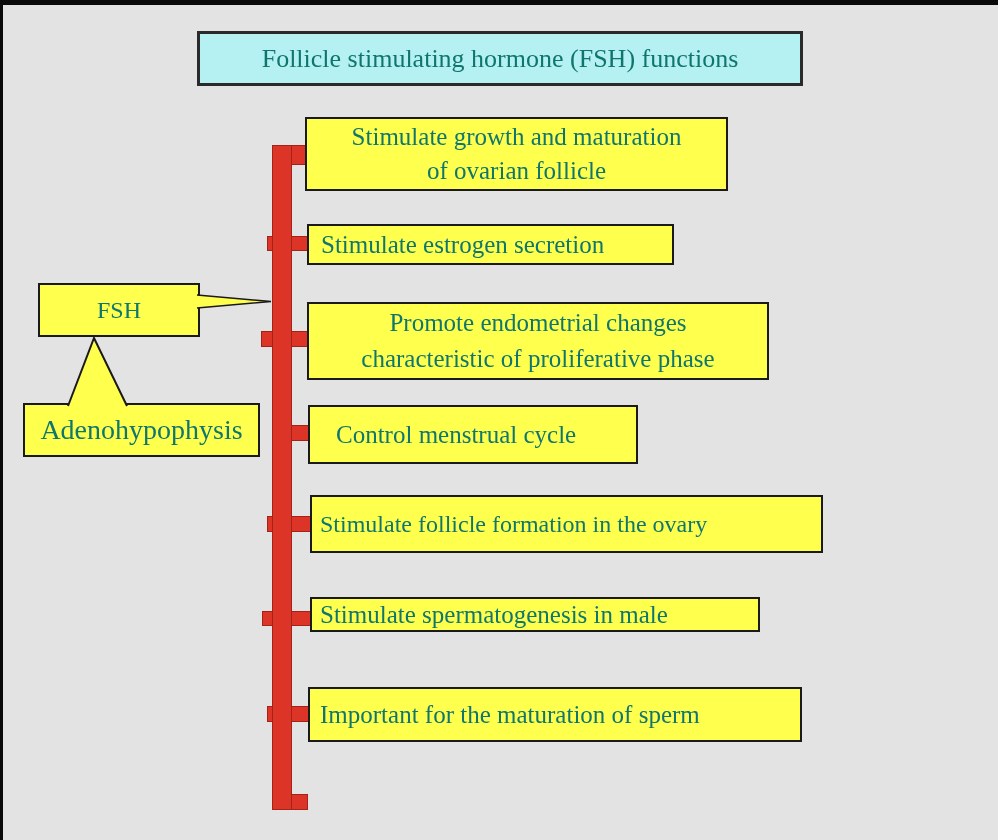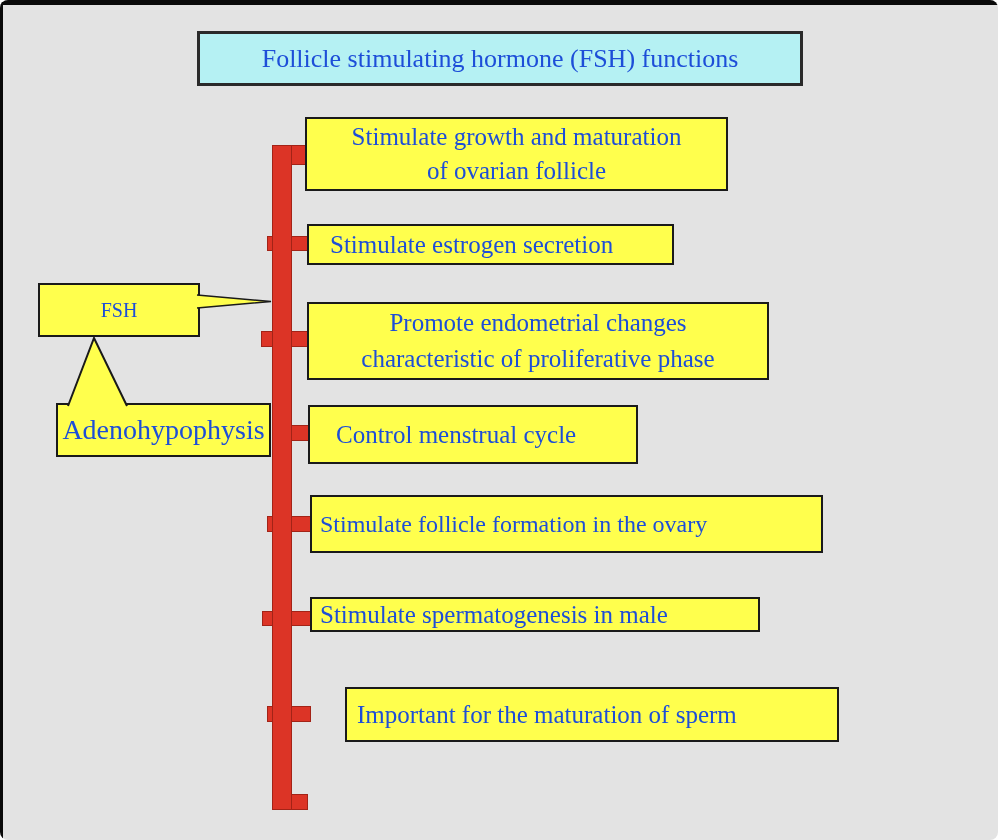--- a/index.html
+++ b/index.html
@@ -2,22 +2,21 @@
 <html style="--bg: #e3e3e3; --yellow: #ffff4d; --cyan: #b5f1f3; --red: #dc3426; --bdark: #1a1a1a;"><head>
 <meta charset="utf-8">
 <style>
   html,body{margin:0;padding:0;background:#ffffff;}
   .canvas{
     position:relative;
     width:998px;height:840px;
     background:var(--bg,#e3e3e3);
     overflow:hidden;
     font-family:"Liberation Serif","DejaVu Serif",serif;
-    color:#1d4ed8;
-    border-radius:8px;
+    color:#0f766e;
   }
   .frame-top{position:absolute;left:0;top:0;width:998px;height:5px;background:#0a0a0a;}
   .frame-left{position:absolute;left:0;top:0;width:3px;height:840px;background:#0a0a0a;}
 
   .title-box{
     position:absolute;left:197px;top:31px;width:606px;height:55px;
     background:var(--cyan,#b5f1f3);
     border:3px solid #2a2a2a;
     box-sizing:border-box;
     display:flex;align-items:center;justify-content:center;
@@ -35,28 +34,27 @@
     display:flex;align-items:center;
     font-size:25px;line-height:34px;
     white-space:pre-line;
   }
   .ybox.centered{justify-content:center;text-align:center;}
 
   .fsh-box{
     position:absolute;left:38px;top:283px;width:162px;height:54px;
     background:var(--yellow,#ffff4d);border:2px solid var(--bdark,#1a1a1a);
     box-sizing:border-box;display:flex;align-items:center;justify-content:center;
-    font-size:20px;
+    font-size:24px;
   }
   .adeno-box{
-    position:absolute;left:23px;top:403px;width:215px;height:54px;
+    position:absolute;left:23px;top:403px;width:237px;height:54px;
     background:var(--yellow,#ffff4d);border:2px solid var(--bdark,#1a1a1a);
     box-sizing:border-box;display:flex;align-items:center;justify-content:center;
     font-size:28px;
-    margin-left:33px;
   }
   .overlay{position:absolute;left:0;top:0;width:998px;height:840px;pointer-events:none;}
 </style>
 </head>
 <body>
 
 <div class="canvas">
 
   <div class="frame-top"></div>
   <div class="frame-left"></div>
@@ -68,27 +66,27 @@
   <div class="branch" style="left:261px;top:331px;width:50px;height:16px;"></div>
   <div class="branch" style="left:281px;top:425px;width:30px;height:16px;"></div>
   <div class="branch" style="left:267px;top:516px;width:46px;height:16px;"></div>
   <div class="branch" style="left:262px;top:611px;width:50px;height:15px;"></div>
   <div class="branch" style="left:267px;top:706px;width:44px;height:16px;"></div>
   <div class="branch" style="left:272px;top:794px;width:36px;height:16px;"></div>
   <div class="trunk" style="left:272px;top:145px;width:20px;height:665px;"></div>
 
   <div class="ybox centered" style="left:305px;top:117px;width:423px;height:74px;">Stimulate growth and maturation
 of ovarian follicle</div>
-  <div class="ybox" style="left:307px;top:224px;width:367px;height:41px;padding-left:21px;">Stimulate estrogen secretion</div>
+  <div class="ybox" style="left:307px;top:224px;width:367px;height:41px;padding-left:12px;">Stimulate estrogen secretion</div>
   <div class="ybox centered" style="left:307px;top:302px;width:462px;height:78px;font-size:25px;line-height:36px;">Promote endometrial changes
 characteristic of proliferative phase</div>
   <div class="ybox" style="left:308px;top:405px;width:330px;height:59px;padding-left:26px;">Control menstrual cycle</div>
   <div class="ybox" style="left:310px;top:495px;width:513px;height:58px;padding-left:8px;font-size:24px;">Stimulate follicle formation in the ovary</div>
   <div class="ybox" style="left:310px;top:597px;width:450px;height:35px;padding-left:8px;">Stimulate spermatogenesis in male</div>
-  <div class="ybox" style="left:308px;top:687px;width:494px;height:55px;padding-left:10px;margin-left:37px;">Important for the maturation of sperm</div>
+  <div class="ybox" style="left:308px;top:687px;width:494px;height:55px;padding-left:10px;">Important for the maturation of sperm</div>
 
   <div class="fsh-box">FSH</div>
   <div class="adeno-box">Adenohypophysis</div>
 
   <svg class="overlay" width="998" height="840" viewBox="0 0 998 840">
     <path d="M197,295 L271,301.5 L197,308" style="fill:var(--yellow,#ffff4d);stroke:var(--bdark,#1a1a1a);stroke-width:1.5;"></path>
     <path d="M68,406 L94,338 L127,406" style="fill:var(--yellow,#ffff4d);stroke:var(--bdark,#1a1a1a);stroke-width:2;"></path>
   </svg>
 
 </div>

